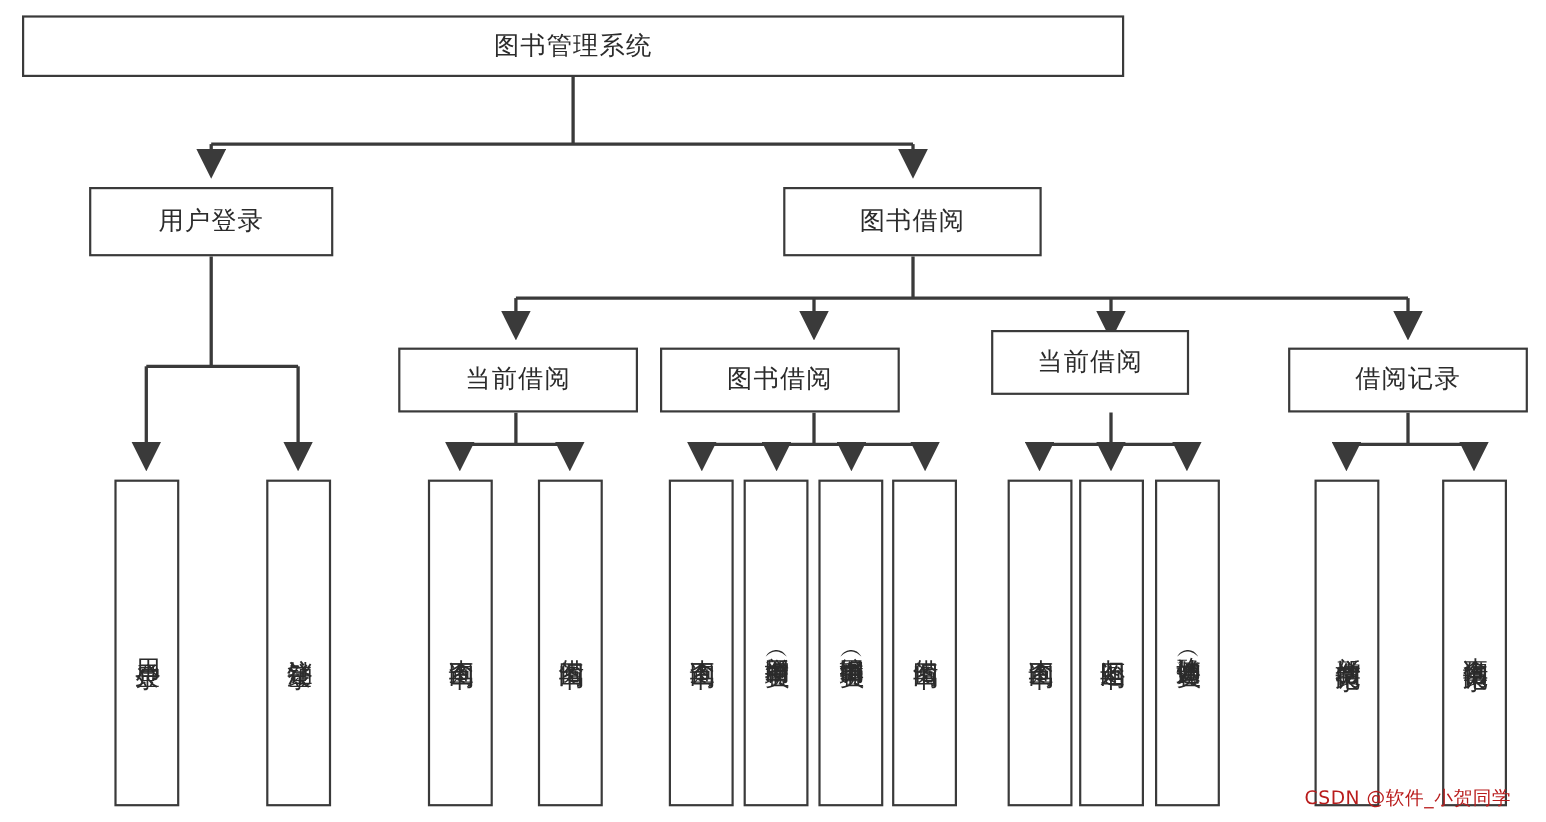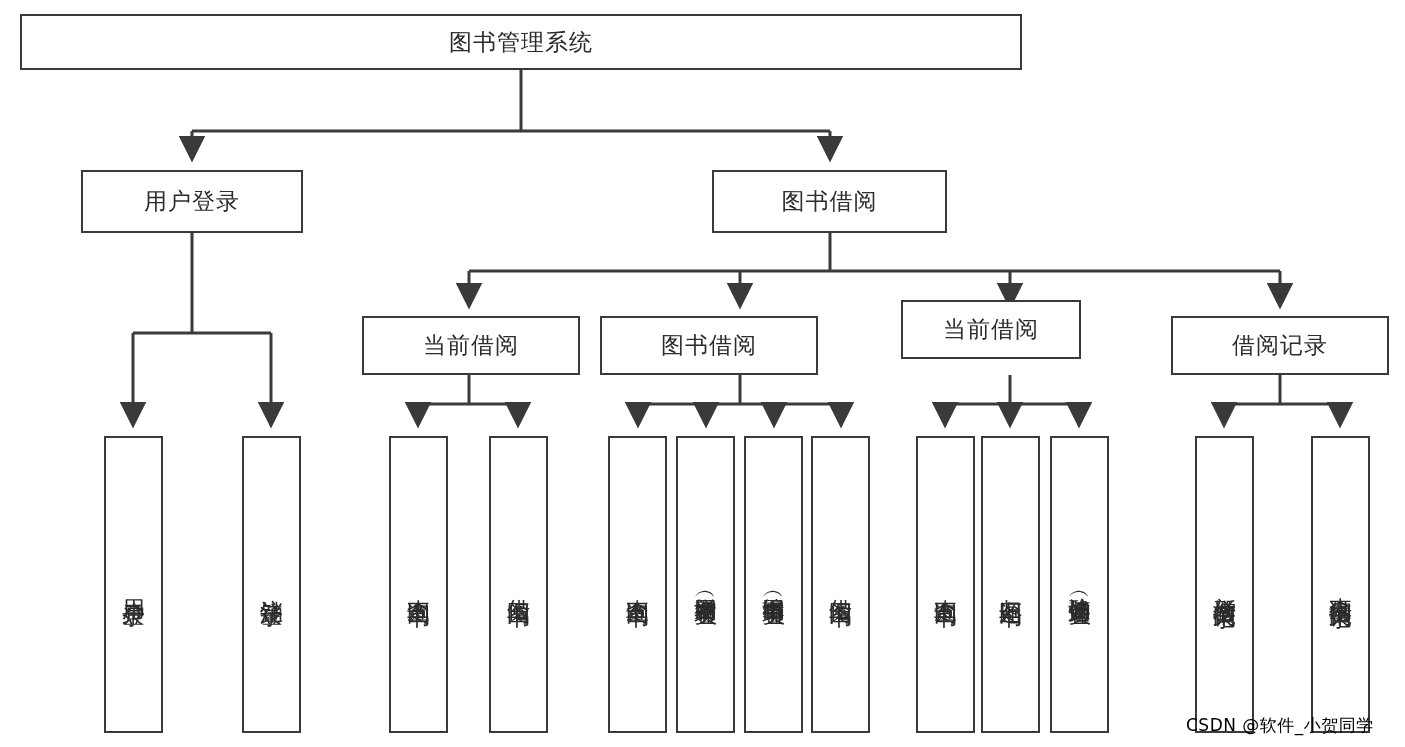--- a/index.html
+++ b/index.html
@@ -53,21 +53,21 @@
   }
   .node.vert.tall {
     letter-spacing: 1px;
     font-size: 22px;
   }
   .watermark {
     position: absolute;
     left: 1186px;
     top: 714px;
     font-size: 17px;
-    color: #000000;
+    color: #b91c1c;
     letter-spacing: 0.5px;
     z-index: 5;
     white-space: nowrap;
     pointer-events: none;
   }
 </style>
 </head>
 <body>
 
 <div id="canvas">

